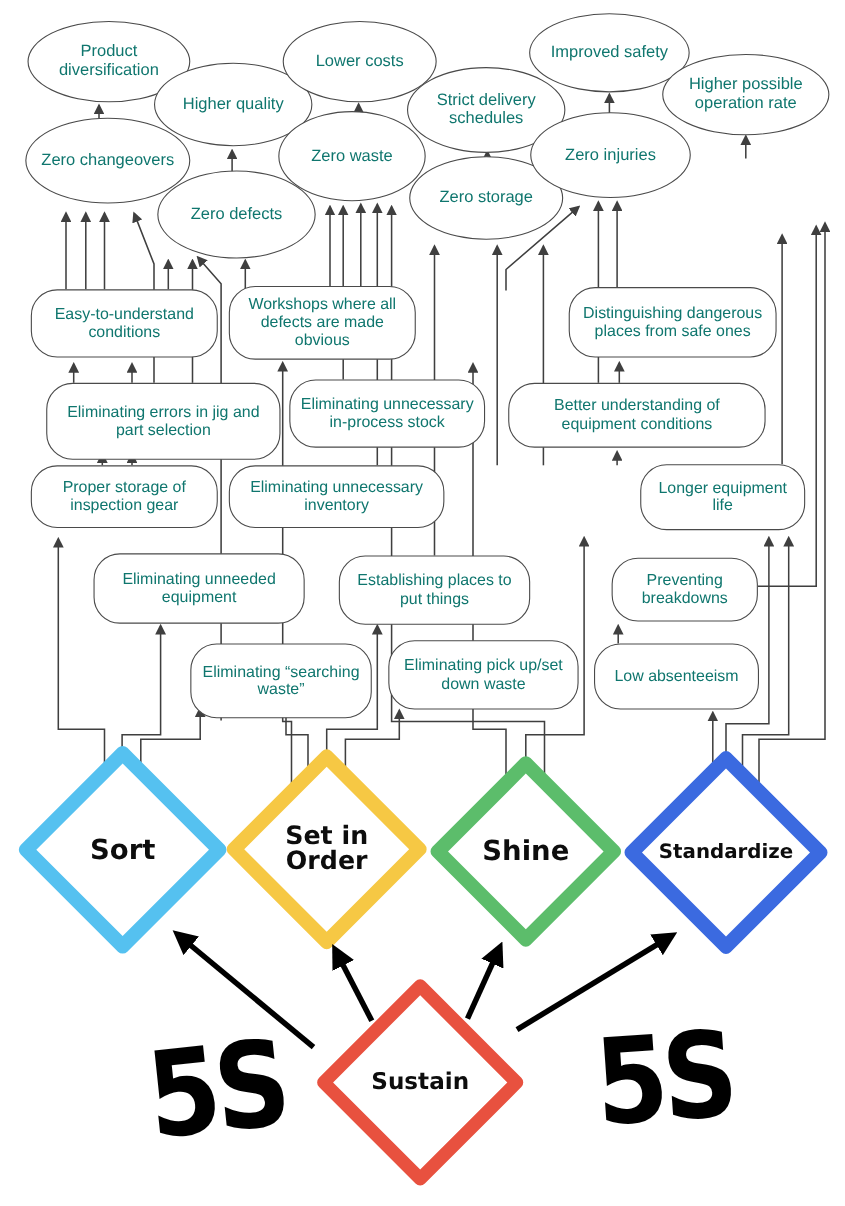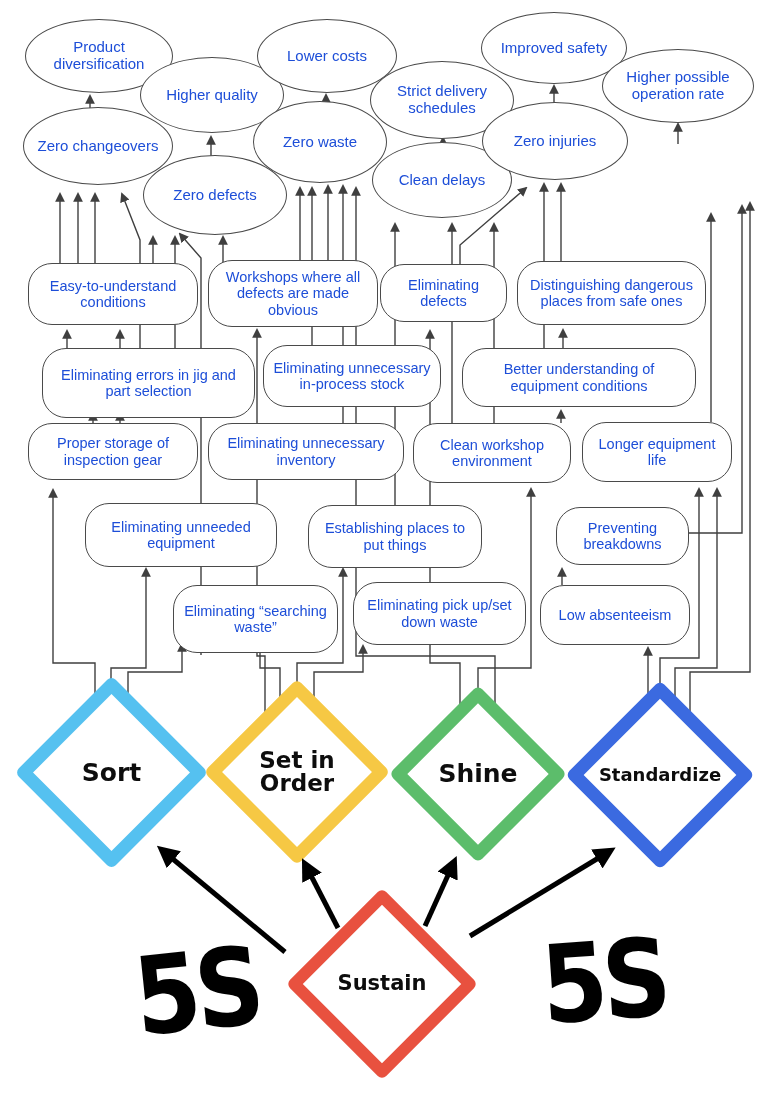--- a/index.html
+++ b/index.html
@@ -5,21 +5,21 @@
   html,body{margin:0;padding:0;background:#fff;}
   .canvas{position:relative;width:768px;height:1096px;background:#fff;overflow:hidden;
           font-family:"Liberation Sans",sans-serif;}
   svg.layer{position:absolute;left:0;top:0;pointer-events:none;}
   #wires{z-index:1;}
   #blackArrows{z-index:6;}
   .wire{fill:none;stroke:#3f3f3f;stroke-width:1.4;}
   .barrow{fill:none;stroke:#000;stroke-width:5;}
   .node{position:absolute;display:flex;align-items:center;justify-content:center;
         text-align:center;background:#fff;border:1.6px solid #4a4a4a;box-sizing:border-box;
-        color:#1d4ed8;z-index:2;line-height:1.12;}
+        color:#0f766e;z-index:2;line-height:1.12;}
   .ellipse{border-radius:50%;font-size:15px;padding:0 10px;}
   .rbox{border-radius:24px;font-size:14.5px;padding:2px 8px;}
   .diamond{position:absolute;transform:rotate(45deg);background:#fff;box-sizing:border-box;
            border:13px solid #000;border-radius:6px;z-index:4;}
   .dlabel{position:absolute;inset:-13px;display:flex;align-items:center;justify-content:center;
           transform:rotate(-45deg);font-family:"DejaVu Sans",sans-serif;font-weight:bold;
           font-size:25px;color:#0d0d0d;text-align:center;line-height:1.02;}
   .fiveS{position:absolute;z-index:5;font-family:"DejaVu Sans",sans-serif;font-weight:bold;
          font-size:108px;line-height:0.92;color:#000;letter-spacing:-6px;}
 </style>
@@ -88,33 +88,31 @@
 
   <div class="node ellipse" style="left:25px;top:19px;width:148px;height:74px">Product diversification</div>
   <div class="node ellipse" style="left:140px;top:57px;width:144px;height:76px">Higher quality</div>
   <div class="node ellipse" style="left:257px;top:19px;width:140px;height:74px">Lower costs</div>
   <div class="node ellipse" style="left:370px;top:61px;width:144px;height:78px">Strict delivery schedules</div>
   <div class="node ellipse" style="left:481px;top:12px;width:146px;height:72px">Improved safety</div>
   <div class="node ellipse" style="left:602px;top:49px;width:152px;height:74px">Higher possible operation rate</div>
   <div class="node ellipse" style="left:23px;top:107px;width:150px;height:78px">Zero changeovers</div>
   <div class="node ellipse" style="left:143px;top:155px;width:144px;height:80px">Zero defects</div>
   <div class="node ellipse" style="left:253px;top:101px;width:134px;height:82px">Zero waste</div>
-  <div class="node ellipse" style="left:372px;top:142px;width:140px;height:76px">Clean delays</div>
+  <div class="node ellipse" style="left:372px;top:142px;width:140px;height:76px">Zero storage</div>
   <div class="node ellipse" style="left:482px;top:102px;width:146px;height:78px">Zero injuries</div>
 
   <div class="node rbox" style="left:28px;top:263px;width:170px;height:62px">Easy-to-understand conditions</div>
   <div class="node rbox" style="left:208px;top:260px;width:170px;height:67px">Workshops where all defects are made obvious</div>
-  <div class="node rbox" style="left:380px;top:264px;width:127px;height:58px">Eliminating defects</div>
   <div class="node rbox" style="left:517px;top:261px;width:189px;height:64px">Distinguishing dangerous places from safe ones</div>
   <div class="node rbox" style="left:42px;top:348px;width:213px;height:70px">Eliminating errors in jig and part selection</div>
   <div class="node rbox" style="left:263px;top:345px;width:178px;height:62px">Eliminating unnecessary in-process stock</div>
   <div class="node rbox" style="left:462px;top:348px;width:234px;height:59px">Better understanding of equipment conditions</div>
   <div class="node rbox" style="left:28px;top:423px;width:170px;height:57px">Proper storage of inspection gear</div>
   <div class="node rbox" style="left:208px;top:423px;width:196px;height:57px">Eliminating unnecessary inventory</div>
-  <div class="node rbox" style="left:413px;top:423px;width:158px;height:60px">Clean workshop environment</div>
   <div class="node rbox" style="left:582px;top:422px;width:150px;height:60px">Longer equipment life</div>
   <div class="node rbox" style="left:85px;top:503px;width:192px;height:64px">Eliminating unneeded equipment</div>
   <div class="node rbox" style="left:556px;top:507px;width:133px;height:58px">Preventing breakdowns</div>
   <div class="node rbox" style="left:308px;top:505px;width:174px;height:63px">Establishing places to put things</div>
   <div class="node rbox" style="left:173px;top:585px;width:165px;height:68px">Eliminating “searching waste”</div>
   <div class="node rbox" style="left:353px;top:582px;width:173px;height:63px">Eliminating pick up/set down waste</div>
   <div class="node rbox" style="left:540px;top:585px;width:150px;height:60px">Low absenteeism</div>
 
   <div class="diamond" style="left: 43px; top: 704px; width: 137px; height: 137px; border-color: rgb(85, 193, 240);">
     <div class="dlabel">

